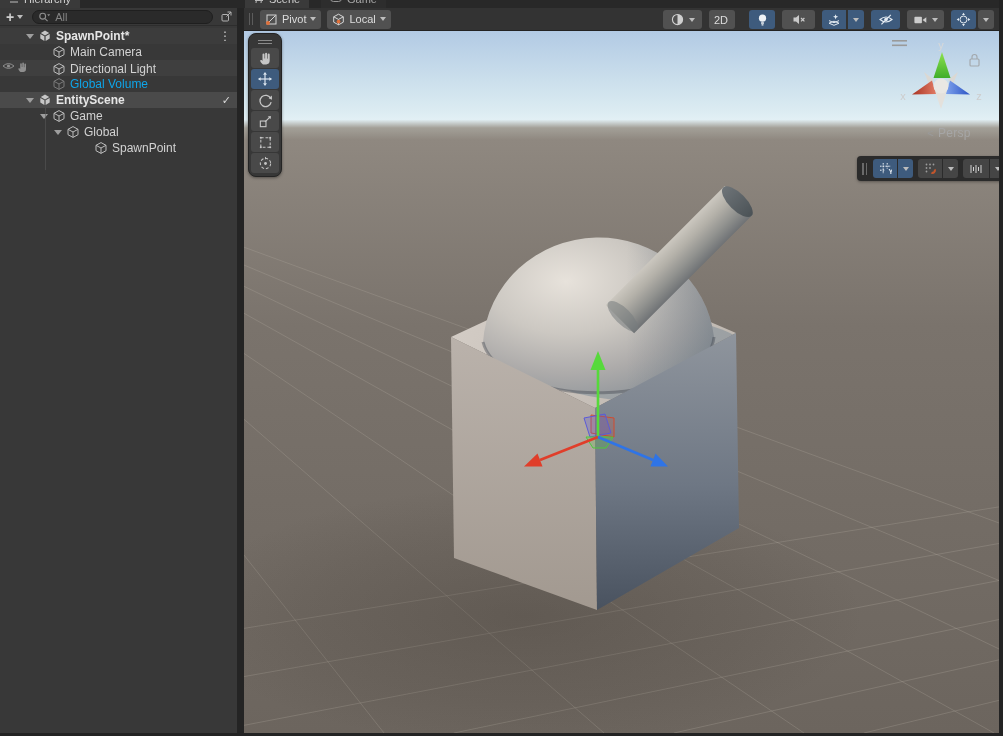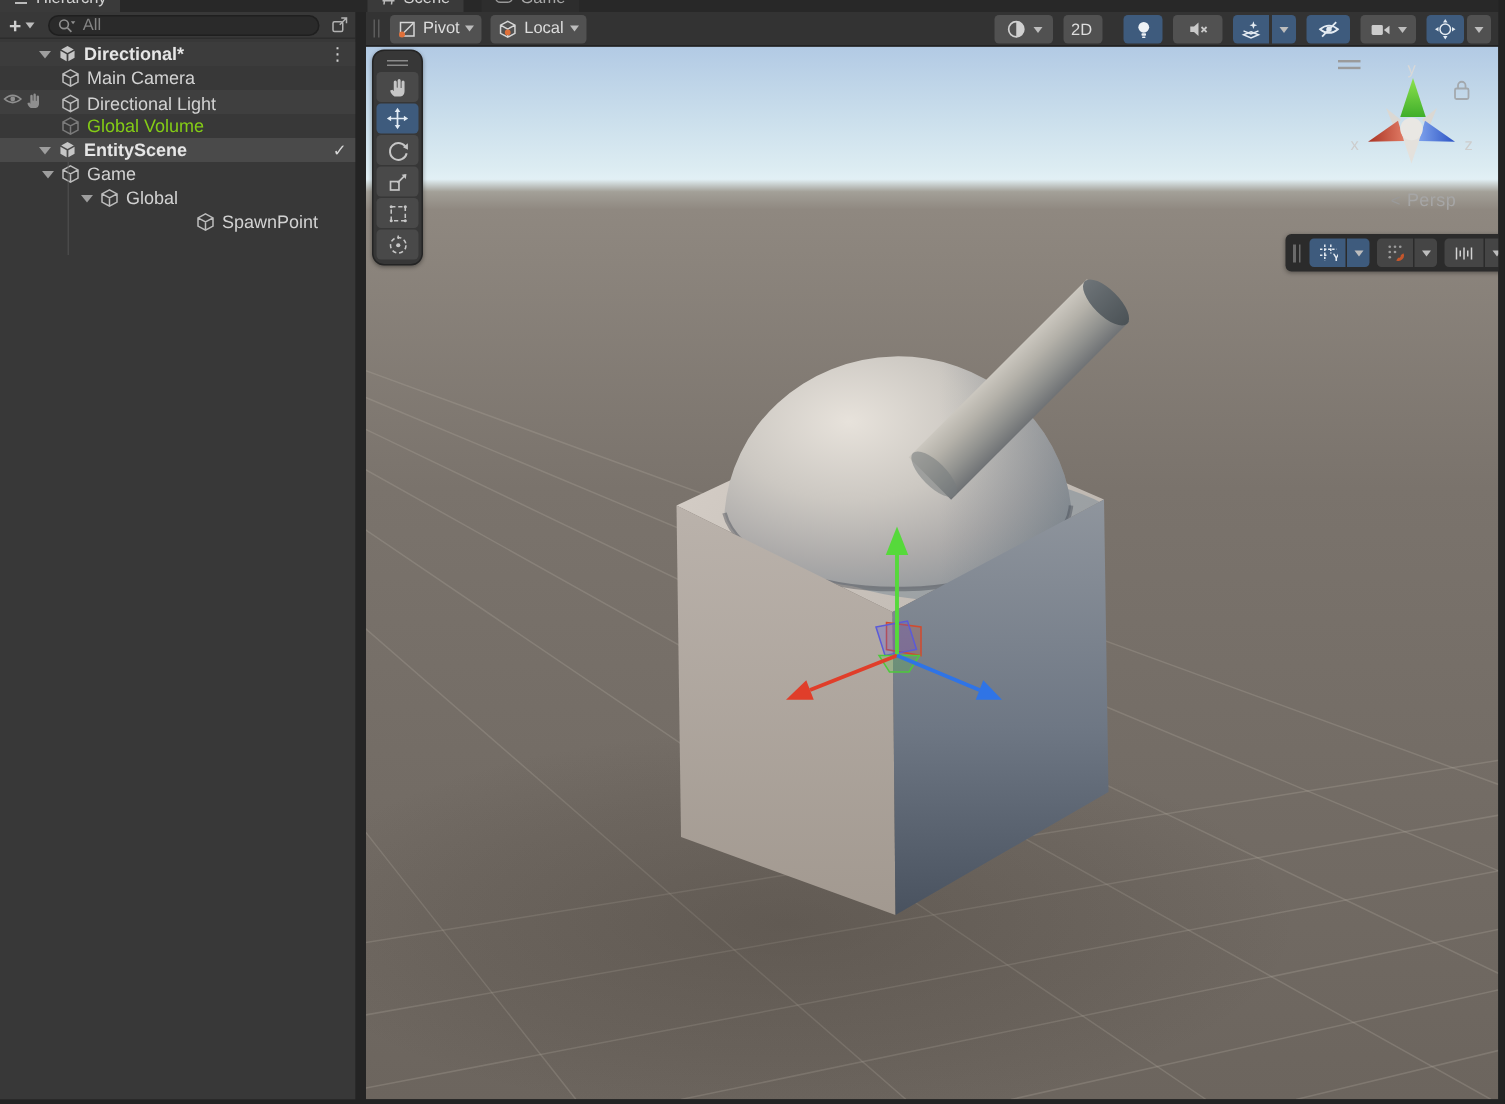--- a/index.html
+++ b/index.html
@@ -25,27 +25,27 @@
                border-radius:8px; display:flex; align-items:center; padding:0 5px; gap:4px; }
   .search-text { font-size:11px; color:#848484; line-height:12px; }
   .popout-btn { width:16px; height:15px; display:flex; align-items:center; justify-content:center; }
   .rows { position:relative; padding-top:2px; }
   .row { position:relative; height:16px; display:flex; align-items:center; font-size:12px; color:#d2d2d2; }
   .row .tri { width:0; height:0; border-left:4px solid transparent; border-right:4px solid transparent;
               border-top:5px solid #9e9e9e; margin-right:4px; }
   .row .tri-spacer { width:8px; margin-right:4px; }
   .row .ic { width:14px; height:14px; margin-right:4px; flex:0 0 auto; }
   .lbl { white-space:nowrap; }
-  .lvl0 { padding-left:26px; } .lvl1 { padding-left:28px; } .lvl2 { padding-left:54px; }
-  .lvl3 { padding-left:68px; } .lvl4 { padding-left:82px;margin-left:36px; }
+  .lvl0 { padding-left:26px; } .lvl1 { padding-left:40px; } .lvl2 { padding-left:54px; }
+  .lvl3 { padding-left:68px; } .lvl4 { padding-left:82px; }
   .scene-header .lbl { font-weight:bold; color:#e6e6e6; }
   .row.sel { background:#4a4a4a; }
   .row.hov { background:#3f3f3f;align-items:flex-end; }
   .row.subtle { background:#3c3c3c; }
-  .row.dim .lbl { color:#84cc16; }
+  .row.dim .lbl { color:#0ea5e9; }
   .row.dim .ic { opacity:.5; }
   .row-end { position:absolute; right:6px; top:0; height:16px; display:flex; align-items:center; color:#cfcfcf; }
   .kebab { font-size:12px; letter-spacing:0; color:#cfcfcf; }
   .checkmark { font-size:11px; color:#d8d8d8; }
   .gutter { position:absolute; top:1px; display:flex; align-items:center; }
   .indent-guide { position:absolute; left:45px; width:1px; background:#5a5a5a; opacity:.55; }
   
   .divider { position:absolute; left:237px; top:8px; width:7px; height:728px; background:#242424; }
   .edge-right { position:absolute; left:999px; top:0; width:4px; height:736px; background:#232323; }
   .edge-bottom { position:absolute; left:0; top:733px; width:1003px; height:3px; background:#232323; }
@@ -137,21 +137,21 @@
 
     <div class="rows">
 
       <div class="row lvl0 scene-header subtle">
         <span class="tri"></span>
         <svg class="ic" viewBox="0 0 14 14">
           <polygon points="7,1.6 11.2,4 7,6.4 2.8,4" fill="#c6c6c6"></polygon>
           <polygon points="2.3,4.9 6.4,7.2 6.4,11.9 2.3,9.5" fill="#c6c6c6"></polygon>
           <polygon points="11.7,4.9 7.6,7.2 7.6,11.9 11.7,9.5" fill="#c6c6c6"></polygon>
         </svg>
-        <span class="lbl">Directional*</span>
+        <span class="lbl">SpawnPoint*</span>
         <span class="row-end kebab">⋮</span>
       </div>
 
       <div class="row lvl1">
         <span class="tri-spacer"></span>
         <svg class="ic" viewBox="0 0 14 14">
           <path d="M7 1.6 12 4.3 12 9.7 7 12.4 2 9.7 2 4.3 Z M2 4.3 7 7 12 4.3 M7 7 7 12.4" fill="none" stroke="#bcbcbc"></path>
         </svg>
         <span class="lbl">Main Camera</span>
       </div>

